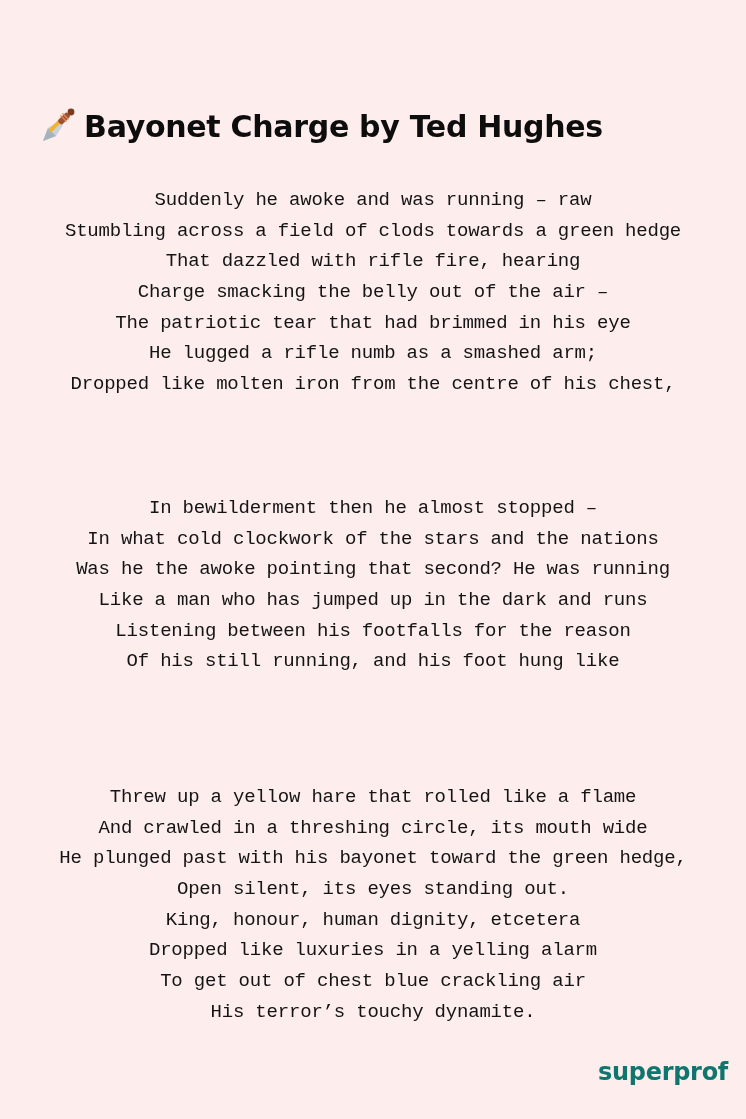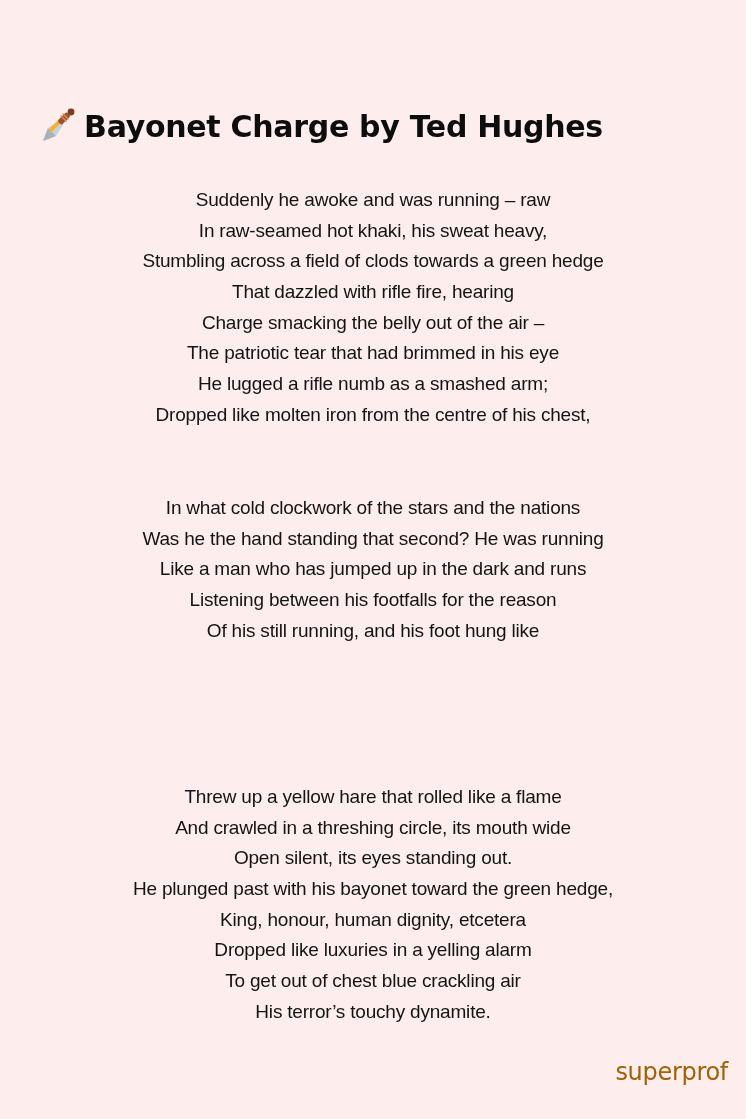--- a/index.html
+++ b/index.html
@@ -39,40 +39,40 @@
     .stanza {
       position: absolute;
       left: 0;
       width: 746px;
       text-align: center;
       margin: 0;
       padding: 0;
     }
     .stanza .line {
       display: block;
-      font-family: Liberation Sans, sans-serif;
+      font-family: Liberation Mono, monospace;
       font-size: 19px;
       line-height: 30.7px;
       height: 30.7px;
       color: #141414;
       white-space: nowrap;
       letter-spacing: -0.2px;
     }
     #stanza-1 { top: 185px; }
     #stanza-2 { top: 493px; }
     #stanza-3 { top: 782px; }
     .brand {
       position: absolute;
       top: 1058px;
       right: 18px;
       font-family: "DejaVu Sans", sans-serif;
-      font-weight: normal;
+      font-weight: bold;
       font-size: 24px;
       letter-spacing: -0.3px;
-      color: #a16207;
+      color: #0f766e;
     }
   </style>
 </head>
 <body>
 
 <h1 class="title">
   <span class="dagger">
     <svg viewBox="0 0 38 38" width="38" height="38">
 
       <path d="M3 35 L8 22 L16 30 Z" fill="#b9c3cc"></path>
@@ -84,41 +84,41 @@
       <rect x="21" y="6" width="6" height="13" rx="2" fill="#a0522d" transform="rotate(45 24 12.5)"></rect>
       <path d="M21.5 10.5 L27.5 16.5 M23.5 8.5 L29.5 14.5" stroke="#d98a5a" stroke-width="1.4" transform="translate(-1 -1)"></path>
 
       <circle cx="31" cy="6" r="3.4" fill="#7a3b22"></circle>
     </svg>
   </span><span>Bayonet Charge by Ted Hughes</span>
 </h1>
 
 <div class="stanza" id="stanza-1">
   <span class="line">Suddenly he awoke and was running – raw</span>
-  <span class="line">In raw-seamed hot khaki, his sweat heavy,</span>
   <span class="line">Stumbling across a field of clods towards a green hedge</span>
   <span class="line">That dazzled with rifle fire, hearing</span>
   <span class="line">Charge smacking the belly out of the air –</span>
   <span class="line">The patriotic tear that had brimmed in his eye</span>
   <span class="line">He lugged a rifle numb as a smashed arm;</span>
   <span class="line">Dropped like molten iron from the centre of his chest,</span>
 </div>
 
 <div class="stanza" id="stanza-2">
+  <span class="line">In bewilderment then he almost stopped –</span>
   <span class="line">In what cold clockwork of the stars and the nations</span>
-  <span class="line">Was he the hand standing that second? He was running</span>
+  <span class="line">Was he the awoke pointing that second? He was running</span>
   <span class="line">Like a man who has jumped up in the dark and runs</span>
   <span class="line">Listening between his footfalls for the reason</span>
   <span class="line">Of his still running, and his foot hung like</span>
 </div>
 
 <div class="stanza" id="stanza-3">
   <span class="line">Threw up a yellow hare that rolled like a flame</span>
   <span class="line">And crawled in a threshing circle, its mouth wide</span>
+  <span class="line">He plunged past with his bayonet toward the green hedge,</span>
   <span class="line">Open silent, its eyes standing out.</span>
-  <span class="line">He plunged past with his bayonet toward the green hedge,</span>
   <span class="line">King, honour, human dignity, etcetera</span>
   <span class="line">Dropped like luxuries in a yelling alarm</span>
   <span class="line">To get out of chest blue crackling air</span>
   <span class="line">His terror’s touchy dynamite.</span>
 </div>
 
 <div class="brand">superprof</div>
 
 </body></html>

